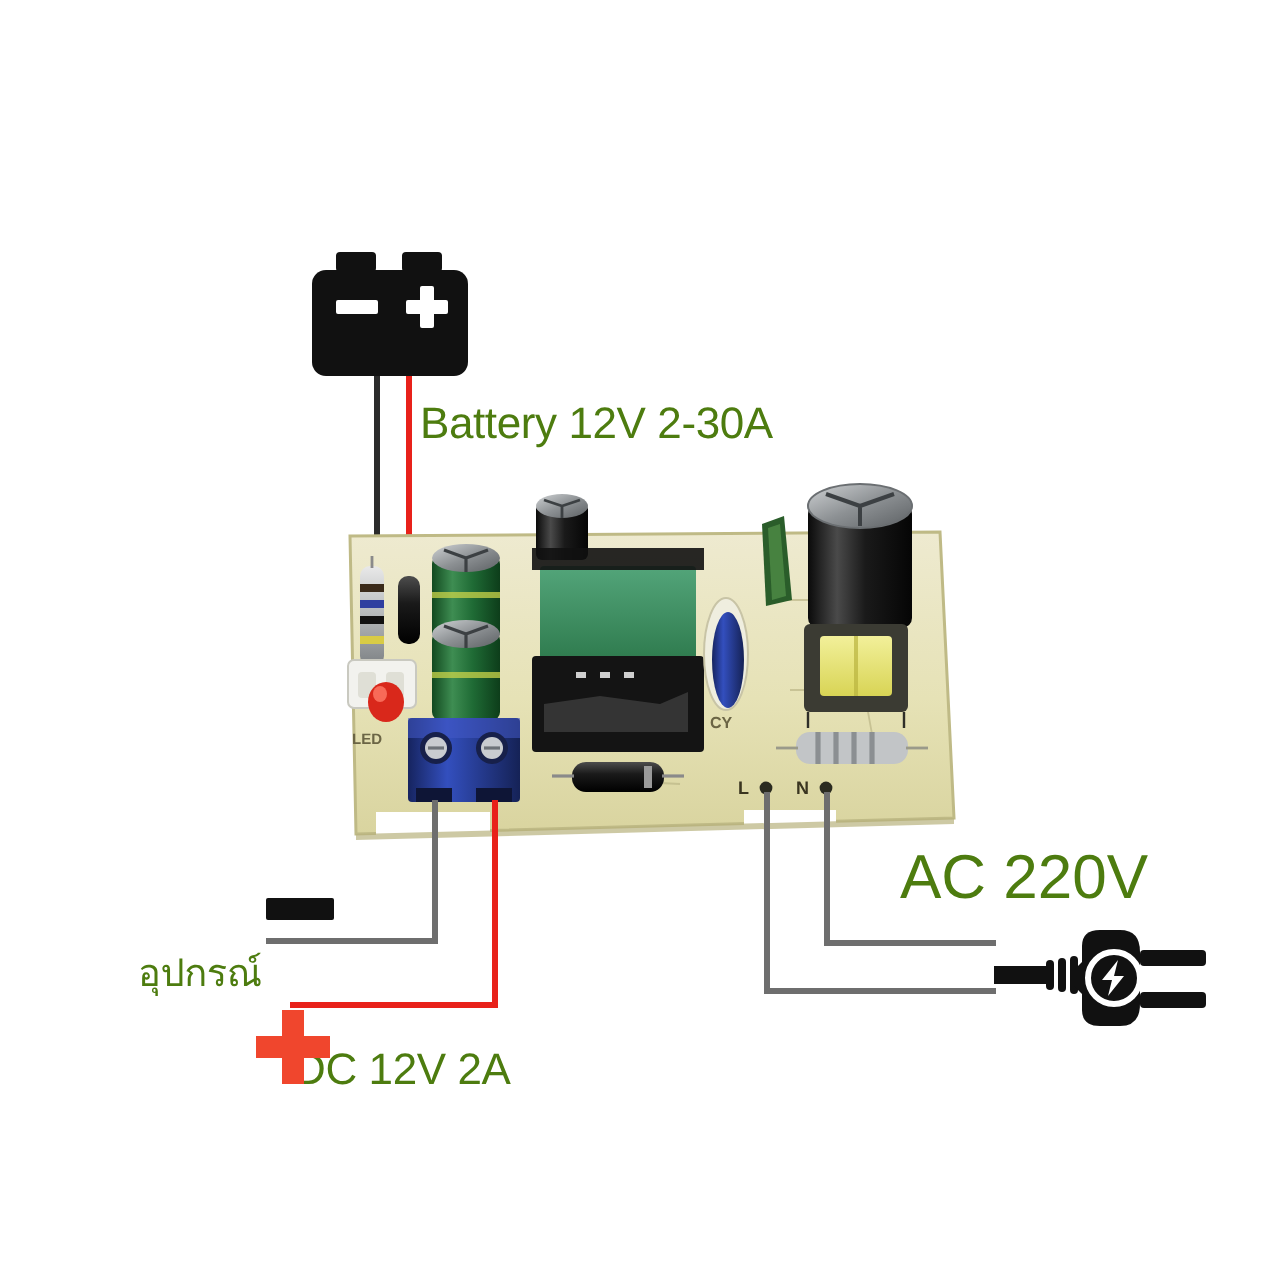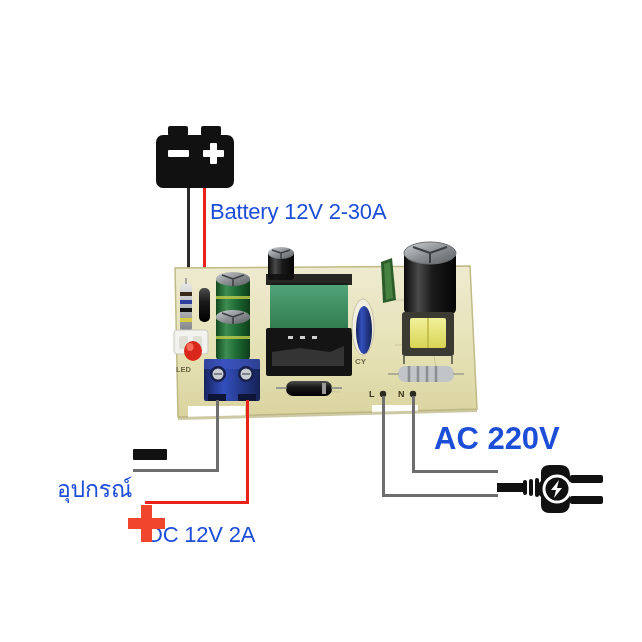--- a/index.html
+++ b/index.html
@@ -6,26 +6,26 @@
   body{
     width:642px;height:642px;
     font-family:"Liberation Sans","DejaVu Sans",sans-serif;
     position:relative;overflow:hidden;
     -webkit-font-smoothing:antialiased;
   }
   #stage{position:absolute;left:0;top:0;width:642px;height:642px;background:#fff;}
   .abs{position:absolute;}
 
   
-  .lbl{position:absolute;color:#1d4ed8;white-space:nowrap;line-height:1;}
+  .lbl{position:absolute;color:#4d7c0f;white-space:nowrap;line-height:1;}
   #battery-label{left:210px;top:201px;font-size:22px;letter-spacing:-0.2px;}
   #dc-label{left:147px;top:477px;font-size:22px;letter-spacing:-0.2px;margin-top:47px;}
-  #thai-label{left:57px;top:478px;font-size:23px;letter-spacing:-0.2px;
+  #thai-label{left:69px;top:478px;font-size:19px;letter-spacing:-0.2px;
       font-family:"DejaVu Sans","Liberation Sans",sans-serif;}
-  #ac-label{left:434px;top:423px;font-size:31px;font-weight:bold;letter-spacing:0px;}
+  #ac-label{left:450px;top:423px;font-size:31px;font-weight:normal;letter-spacing:0px;}
 
   
   .wire{position:absolute;background:#6e6e6e;}
   .wire-red{position:absolute;background:#e8211a;}
   .wire-dark{position:absolute;background:#2b2b2b;}
 
   
   #battery-icon{left:156px;top:126px;width:78px;height:62px;}
   #battery-icon .nub{position:absolute;background:#111;border-radius:2px;width:20px;height:10px;top:0;}
   #battery-icon .nub.l{left:12px;}

